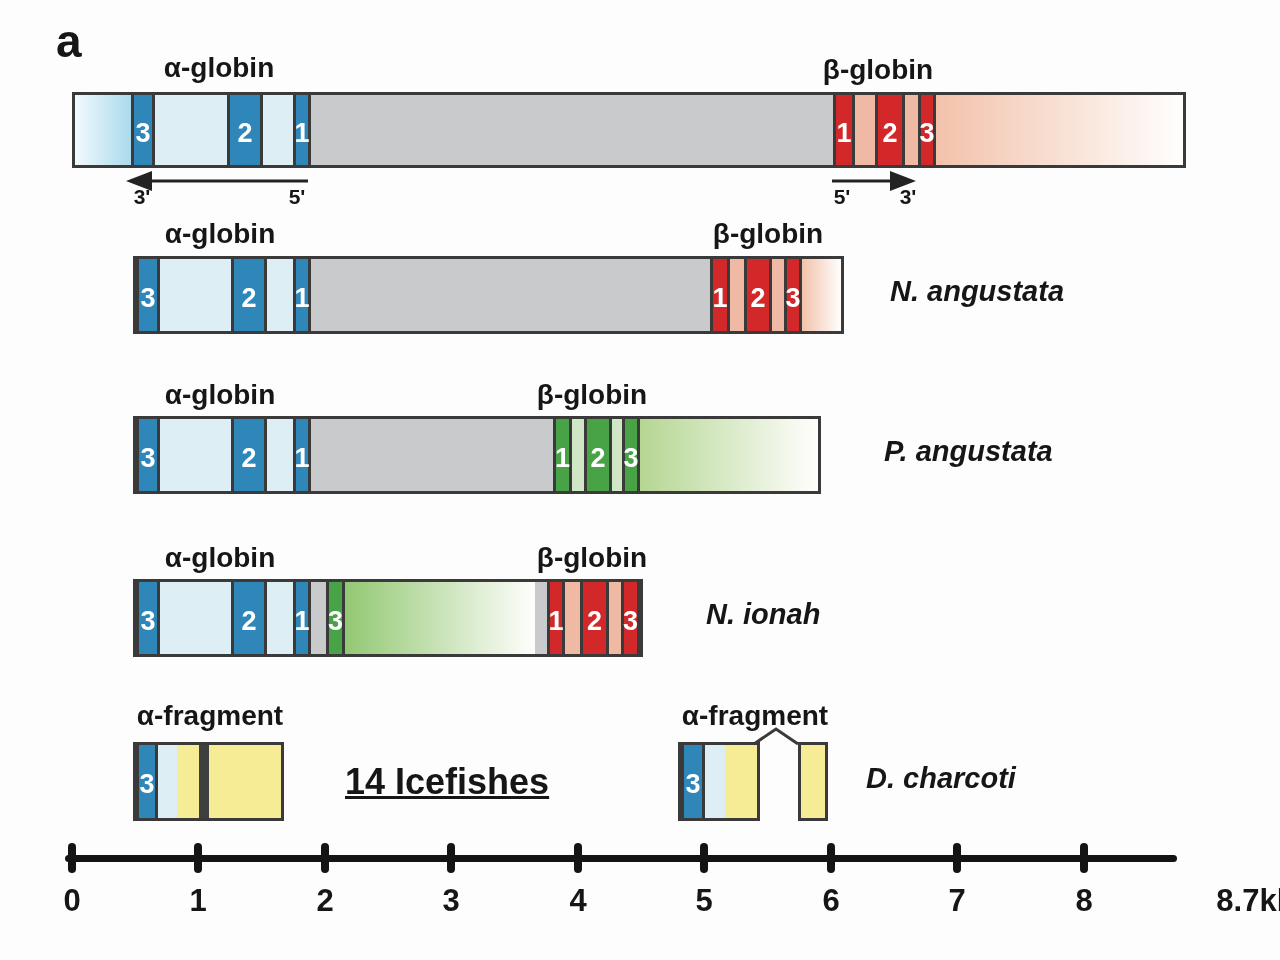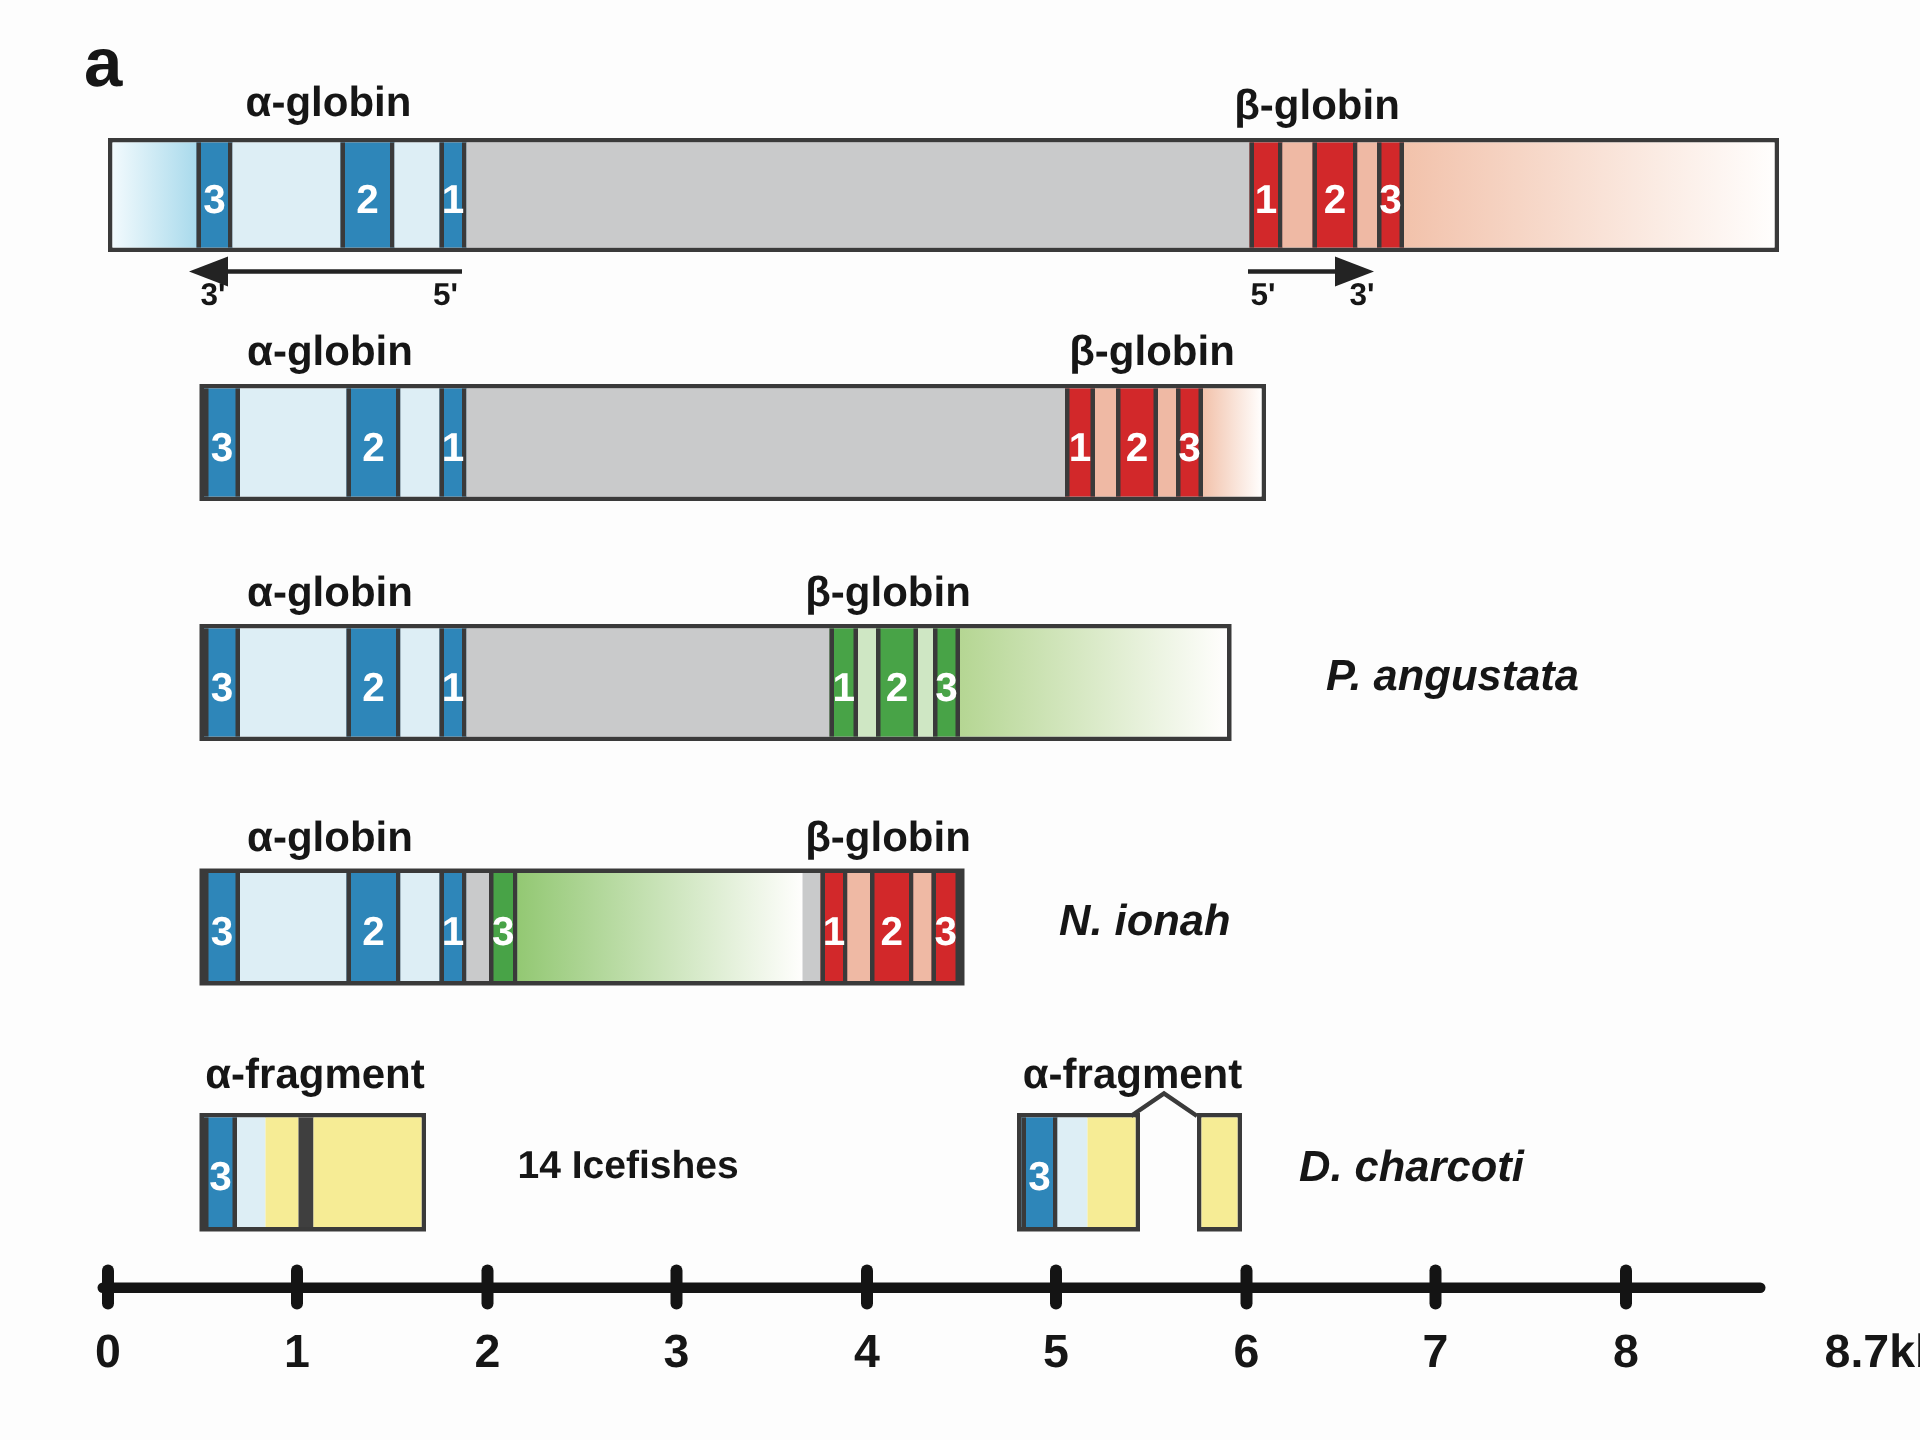--- a/index.html
+++ b/index.html
@@ -2,21 +2,21 @@
 <html><head>
 <meta charset="utf-8">
 <style>
   html,body{margin:0;padding:0;background:#ffffff;}
   #stage{position:relative;width:1280px;height:960px;background:#fdfdfd;
          font-family:"Liberation Sans",sans-serif;overflow:hidden;}
   .lbl{position:absolute;font-weight:700;color:#161616;white-space:nowrap;line-height:1.12;}
   .center{transform:translateX(-50%);}
   .gene{font-size:28px;}
   .species{font-size:29px;font-style:italic;}
-  .plain{font-size:26px;}
+  .plain{font-size:36px;text-decoration:underline;}
   .prime{font-size:21px;}
   .ticknum{font-size:31px;}
   .panel{font-size:46px;left:56px;top:16px;}
   .genebar{position:absolute;display:flex;border:3px solid #3a3a3a;background:#fff;}
   .seg{flex:0 0 auto;height:100%;box-sizing:border-box;display:flex;align-items:center;justify-content:center;}
   .seg.exon{border-left:3px solid #3a3a3a;border-right:3px solid #3a3a3a;}
   .exon-num{color:#ffffff;font-weight:700;font-size:27px;transform:translateY(3px);}
   .axisline{position:absolute;background:#141414;border-radius:4px;}
   .tick{position:absolute;width:8px;height:30px;background:#141414;border-radius:4px;}
   svg.overlay{position:absolute;left:0;top:0;pointer-events:none;}
@@ -27,20 +27,21 @@
 <div id="stage">
   <div class="lbl panel">a</div>
     <div class="lbl gene center" style="left: 219px; top: 52px;">α-globin</div>
     <div class="lbl gene center" style="left: 878px; top: 54px;">β-globin</div>
     <div class="lbl prime center" style="left: 142px; top: 185px;">3'</div>
     <div class="lbl prime center" style="left: 297px; top: 185px;">5'</div>
     <div class="lbl prime center" style="left: 842px; top: 185px;">5'</div>
     <div class="lbl prime center" style="left: 908px; top: 185px;">3'</div>
     <div class="lbl gene center" style="left: 220px; top: 218px;">α-globin</div>
     <div class="lbl gene center" style="left: 768px; top: 218px;">β-globin</div>
+    <div class="lbl species" style="left: 890px; top: 275px;">N. angustata</div>
     <div class="lbl gene center" style="left: 220px; top: 379px;">α-globin</div>
     <div class="lbl gene center" style="left: 592px; top: 379px;">β-globin</div>
     <div class="lbl species" style="left: 884px; top: 435px;">P. angustata</div>
     <div class="lbl gene center" style="left: 220px; top: 542px;">α-globin</div>
     <div class="lbl gene center" style="left: 592px; top: 542px;">β-globin</div>
     <div class="lbl species" style="left: 706px; top: 598px;">N. ionah</div>
     <div class="lbl gene center" style="left: 210px; top: 700px;">α-fragment</div>
     <div class="lbl plain" style="left: 345px; top: 762px;">14 Icefishes</div>
     <div class="lbl gene center" style="left: 755px; top: 700px;">α-fragment</div>
     <div class="lbl species" style="left: 866px; top: 762px;">D. charcoti</div>

